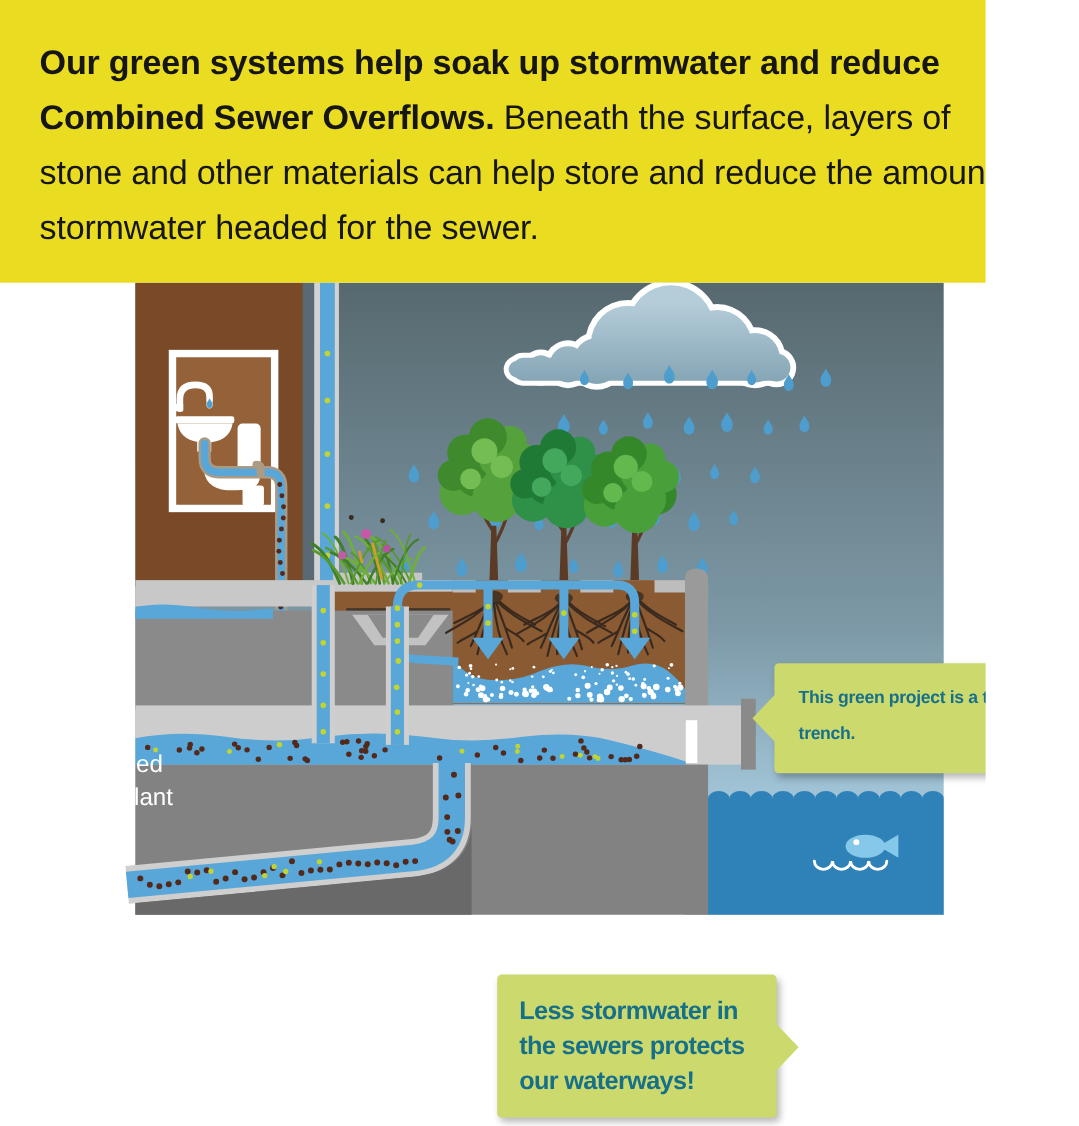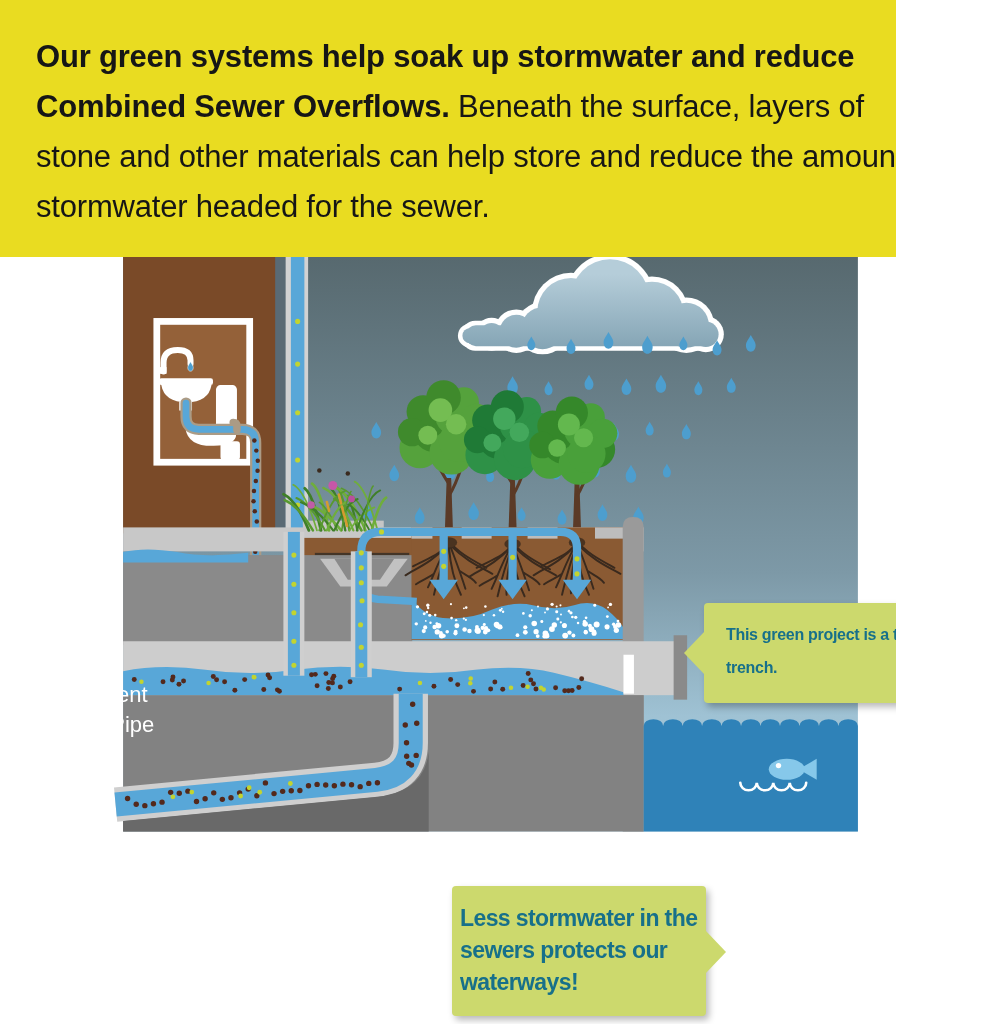--- a/index.html
+++ b/index.html
@@ -32,21 +32,21 @@
   
   .callout{position:absolute;background:var(--callout-bg,#ccd96d);
            color:var(--callout-text,#17708a);font-weight:bold;border-radius:4px;
            box-shadow:3px 4px 7px rgba(0,0,0,0.28);box-sizing:border-box;}
   .co-tree{left:704px;top:603px;width:268px;height:100px;
            padding:15px 8px 0 22px;font-size:16px;line-height:33px;letter-spacing:-0.3px;}
   .co-tree .tail{position:absolute;left:-20px;top:28px;width:0;height:0;
            border-top:22px solid transparent;border-bottom:22px solid transparent;
            border-right:21px solid var(--callout-bg,#ccd96d);}
   .co-water{left:452px;top:886px;width:254px;height:130px;
-           padding:16px 6px 0 8px;font-size:23px;line-height:32px;letter-spacing:-0.6px;}
+           padding:16px 6px 0 20px;font-size:23px;line-height:32px;letter-spacing:-0.6px;}
   .co-water .tail{position:absolute;right:-20px;top:44px;width:0;height:0;
            border-top:22px solid transparent;border-bottom:22px solid transparent;
            border-left:21px solid var(--callout-bg,#ccd96d);}
 </style>
 </head>
 <body>
 
 <div class="stage">
 
   <div class="header">
@@ -614,21 +614,21 @@
       <g>
         <ellipse cx="886" cy="941" rx="24" ry="14" fill="#86c8ea"></ellipse>
         <polygon points="902,941 926,927 926,955" fill="#86c8ea"></polygon>
         <circle cx="875" cy="936" r="3.6" fill="#ffffff"></circle>
       </g>
       <path d="M824,959 a11,10 0 0 0 22,0 a11,10 0 0 0 22,0 a11,10 0 0 0 22,0 a11,10 0 0 0 22,0" stroke="#ffffff" stroke-width="3.5" fill="none" stroke-linecap="round"></path>
     </g>
   </svg>
 
   <div class="diag-label lbl-csp">
-    <div>Treatment Sewer Pipe</div>
+    <div>Combined Sewer Plant</div>
     <div class="tri-down"></div>
   </div>
 
   <div class="diag-label lbl-outfall">
     <span>Local Outfall</span><span class="tri-right"></span>
   </div>
 
   <div class="diag-label lbl-treat">
     <span class="tri-left"></span><span>To Treatment Plant</span>
   </div>

